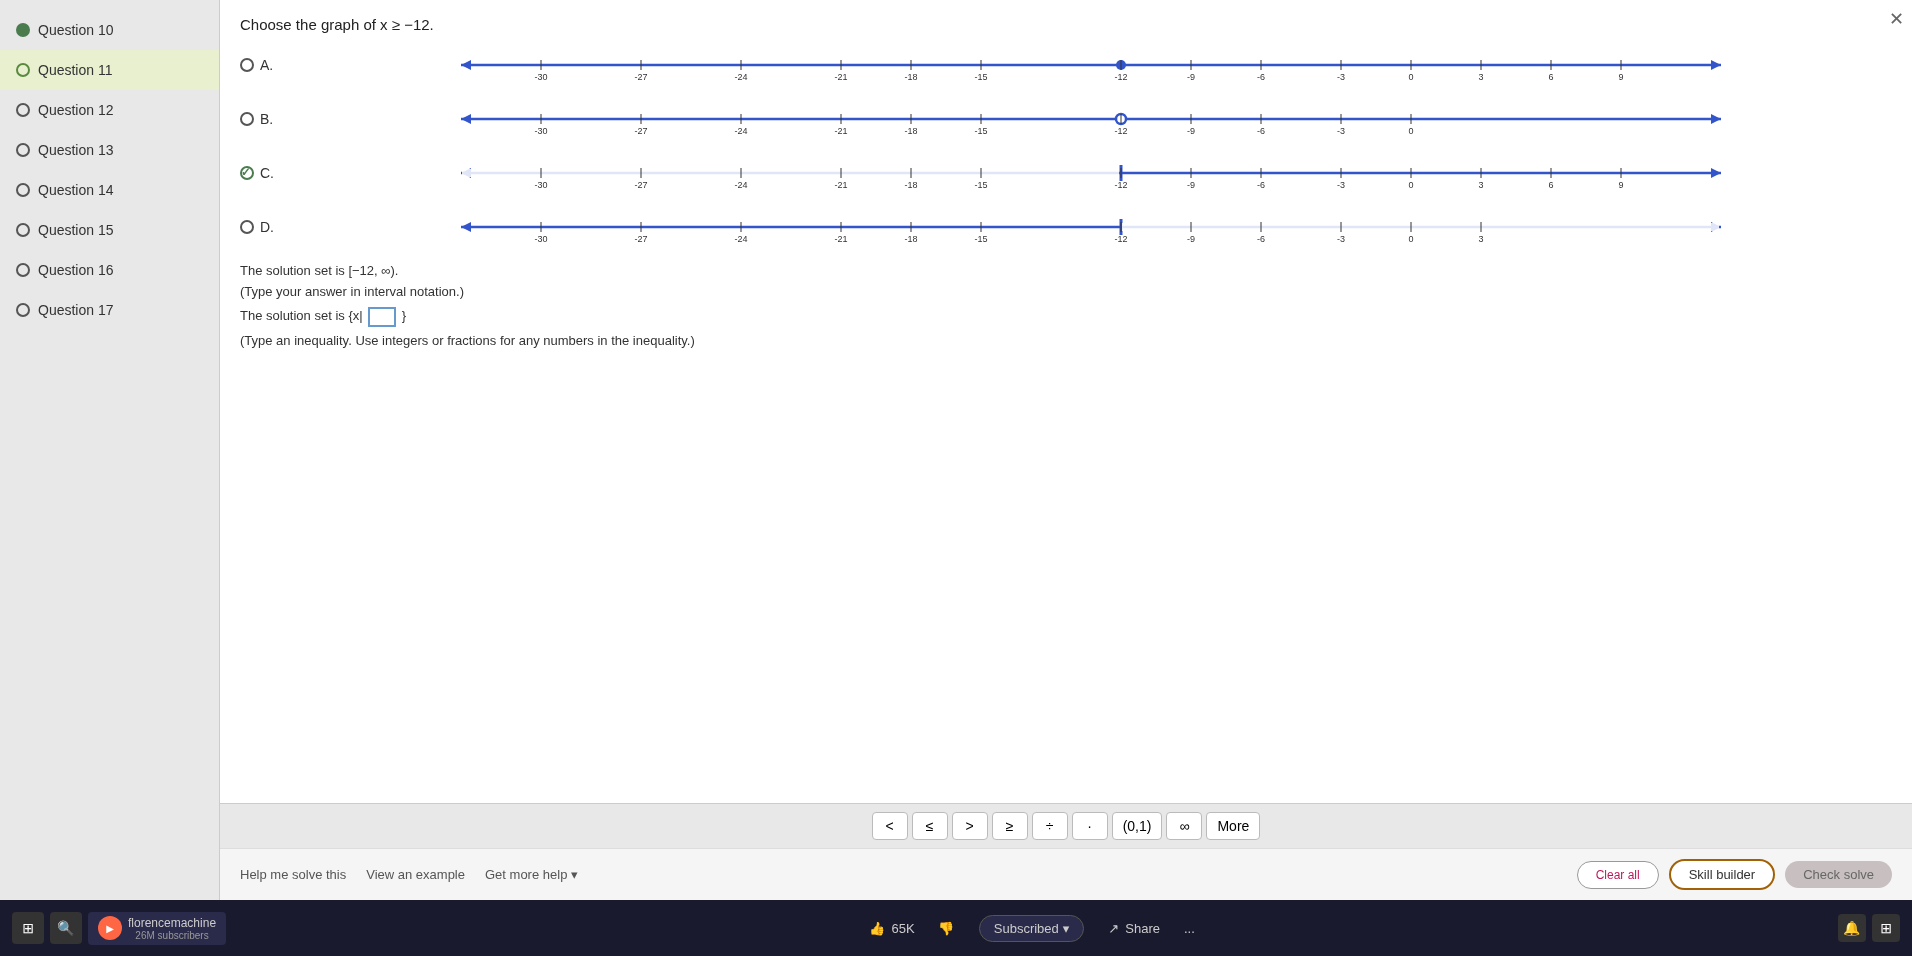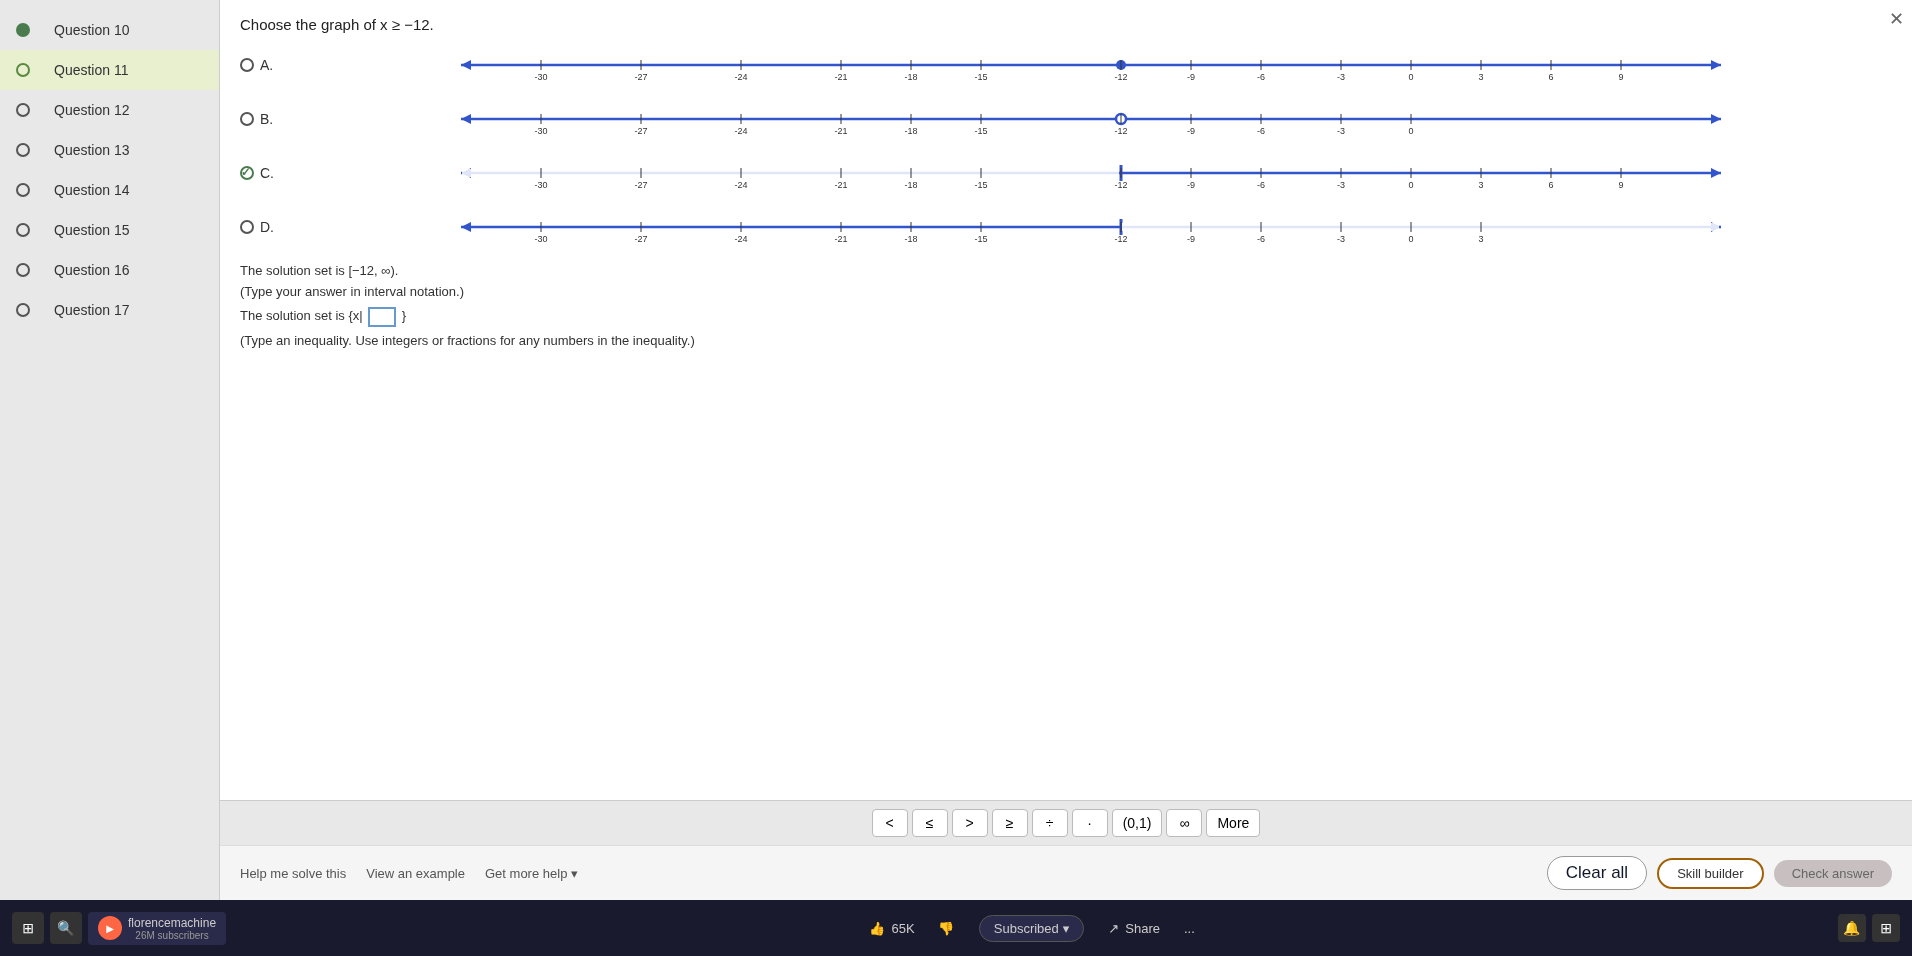--- a/index.html
+++ b/index.html
@@ -17,21 +17,21 @@
       padding: 10px 0;
       flex-shrink: 0;
     }
     .sidebar-item {
       padding: 12px 16px;
       cursor: pointer;
       font-size: 14px;
       color: #333;
       display: flex;
       align-items: center;
-      gap: 24px;
+      gap: 8px;
     }
     .sidebar-item.active { background: #e8f0d0; }
     .sidebar-item .radio-circle {
       width: 14px; height: 14px;
       border-radius: 50%;
       border: 2px solid #555;
       flex-shrink: 0;
     }
     .sidebar-item .radio-circle.checked { border-color: #4a7c4e; background: #4a7c4e; }
     .sidebar-item.active .radio-circle { border-color: #5a8a3e; }
@@ -159,23 +159,23 @@
     .action-buttons {
       display: flex;
       gap: 10px;
       align-items: center;
     }
     .btn-clear {
       background: white;
       border: 1px solid #999;
       border-radius: 20px;
       padding: 6px 18px;
-      font-size: 17px;
-      cursor: pointer;
-      color: #0f172a;
+      font-size: 12px;
+      cursor: pointer;
+      color: #be185d;
     }
     .btn-skill {
       background: white;
       border: 2px solid #a16207;
       border-radius: 20px;
       padding: 6px 18px;
       font-size: 13px;
       cursor: pointer;
       color: #333;
       font-weight: 500;
@@ -536,21 +536,21 @@
 
       <div class="action-bar">
         <div class="action-links">
           <a class="action-link">Help me solve this</a>
           <a class="action-link">View an example</a>
           <a class="action-link">Get more help ▾</a>
         </div>
         <div class="action-buttons">
           <button class="btn-clear">Clear all</button>
           <button class="btn-skill">Skill builder</button>
-          <button class="btn-check">Check answer</button>
+          <button class="btn-check">Check solve</button>
         </div>
       </div>
     </div>
   </div>
 
   <div class="taskbar">
     <div class="taskbar-left">
       <div class="taskbar-icon">⊞</div>
       <div class="taskbar-icon">🔍</div>
       <div class="taskbar-app">

